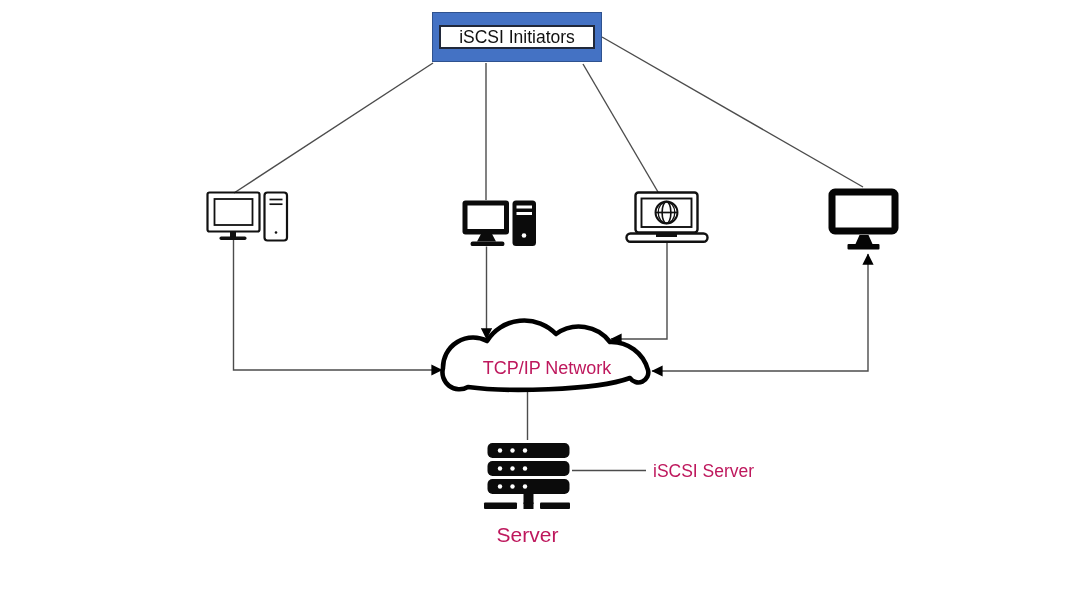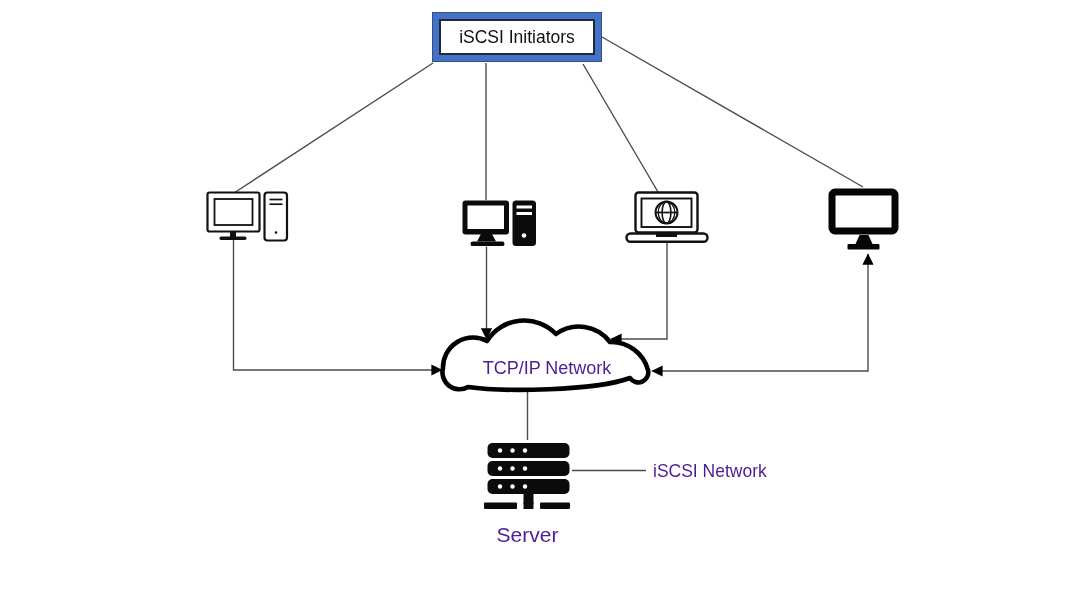--- a/index.html
+++ b/index.html
@@ -10,36 +10,36 @@
     background: #ffffff;
     font-family: "Liberation Sans", sans-serif;
     overflow: hidden;
   }
   .stage svg.diagram {
     position: absolute;
     left: 0; top: 0;
   }
   .label {
     position: absolute;
-    color: #4c1d95;
+    color: #be185d;
     white-space: nowrap;
   }
   .initiators-box {
     position: absolute;
     left: 432px; top: 12px;
     width: 170px; height: 50px;
     background: #4472c4;
     border: 1px solid #2f528f;
     box-sizing: border-box;
     display: flex;
     align-items: center;
     justify-content: center;
   }
   .initiators-inner {
-    width: 156px; height: 36px;
+    width: 156px; height: 24px;
     background: #ffffff;
     border: 2px solid #20283a;
     box-sizing: border-box;
     display: flex;
     align-items: center;
     justify-content: center;
   }
   .initiators-inner .txt {
     font-size: 17.5px;
     color: #111111;
@@ -160,15 +160,15 @@
   <div class="initiators-box">
     <div class="initiators-inner">
       <span class="txt">iSCSI Initiators</span>
     </div>
   </div>
 
   <div class="label cloud-label">TCP/IP Network</div>
 
   <div class="label server-label">Server</div>
 
-  <div class="label target-label">iSCSI Network</div>
+  <div class="label target-label">iSCSI Server</div>
 
 </div>
 
 </body></html>

